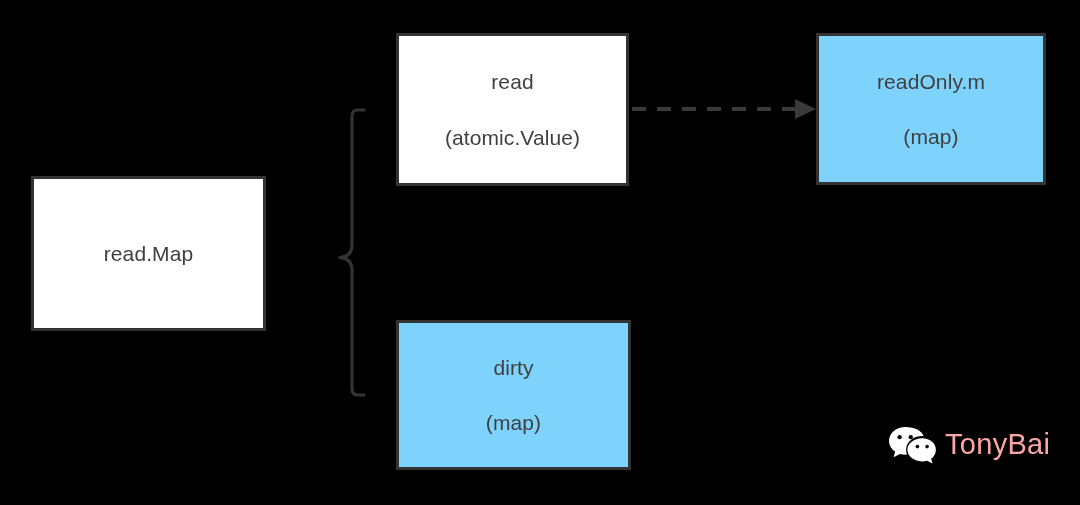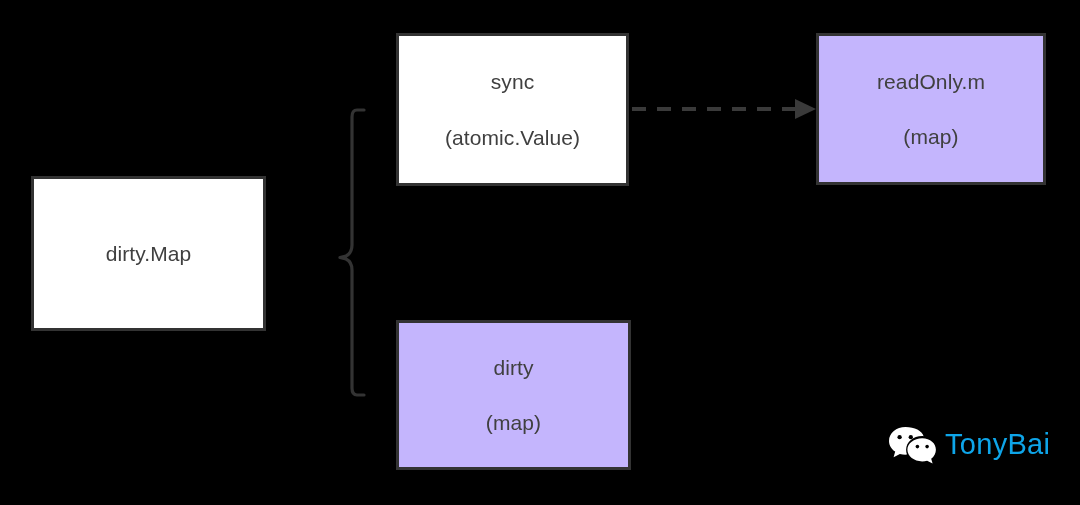--- a/index.html
+++ b/index.html
@@ -34,21 +34,21 @@
     justify-content: center;
     text-align: center;
     color: #404040;
     font-size: 21px;
     line-height: 1.30;
     letter-spacing: 0.1px;
   }
   .node .line2 { display: block; margin-top: 28px; }
 
   .node--white { background: #ffffff; }
-  .node--gray  { background: #c4b5fd; }
+  .node--gray  { background: #7dd3fc; }
 
   
   #node-syncmap   { left: 31px;  top: 176px; width: 235px; height: 155px; }
   #node-read      { left: 396px; top: 33px;  width: 233px; height: 153px; }
   #node-readonly  { left: 816px; top: 33px;  width: 230px; height: 152px; }
   #node-dirty     { left: 396px; top: 320px; width: 235px; height: 150px; }
 
   
   #overlay {
     position: absolute;
@@ -62,37 +62,37 @@
   
   #watermark {
     position: absolute;
     left: 888px;
     top: 424px;
     display: flex;
     align-items: center;
     gap: 9px;
   }
   #watermark .wm-text {
-    color: #0ea5e9;
+    color: #fca5a5;
     font-size: 29px;
     letter-spacing: 0.3px;
     line-height: 1;
   }
 </style>
 </head>
 <body>
 
 <div id="canvas">
 
   <div class="node node--white" id="node-syncmap">
-    <span>dirty.Map</span>
+    <span>read.Map</span>
   </div>
 
   <div class="node node--white" id="node-read">
-    <span>sync</span>
+    <span>read</span>
     <span class="line2">(atomic.Value)</span>
   </div>
 
   <div class="node node--gray" id="node-readonly">
     <span>readOnly.m</span>
     <span class="line2">(map)</span>
   </div>
 
   <div class="node node--gray" id="node-dirty">
     <span>dirty</span>

